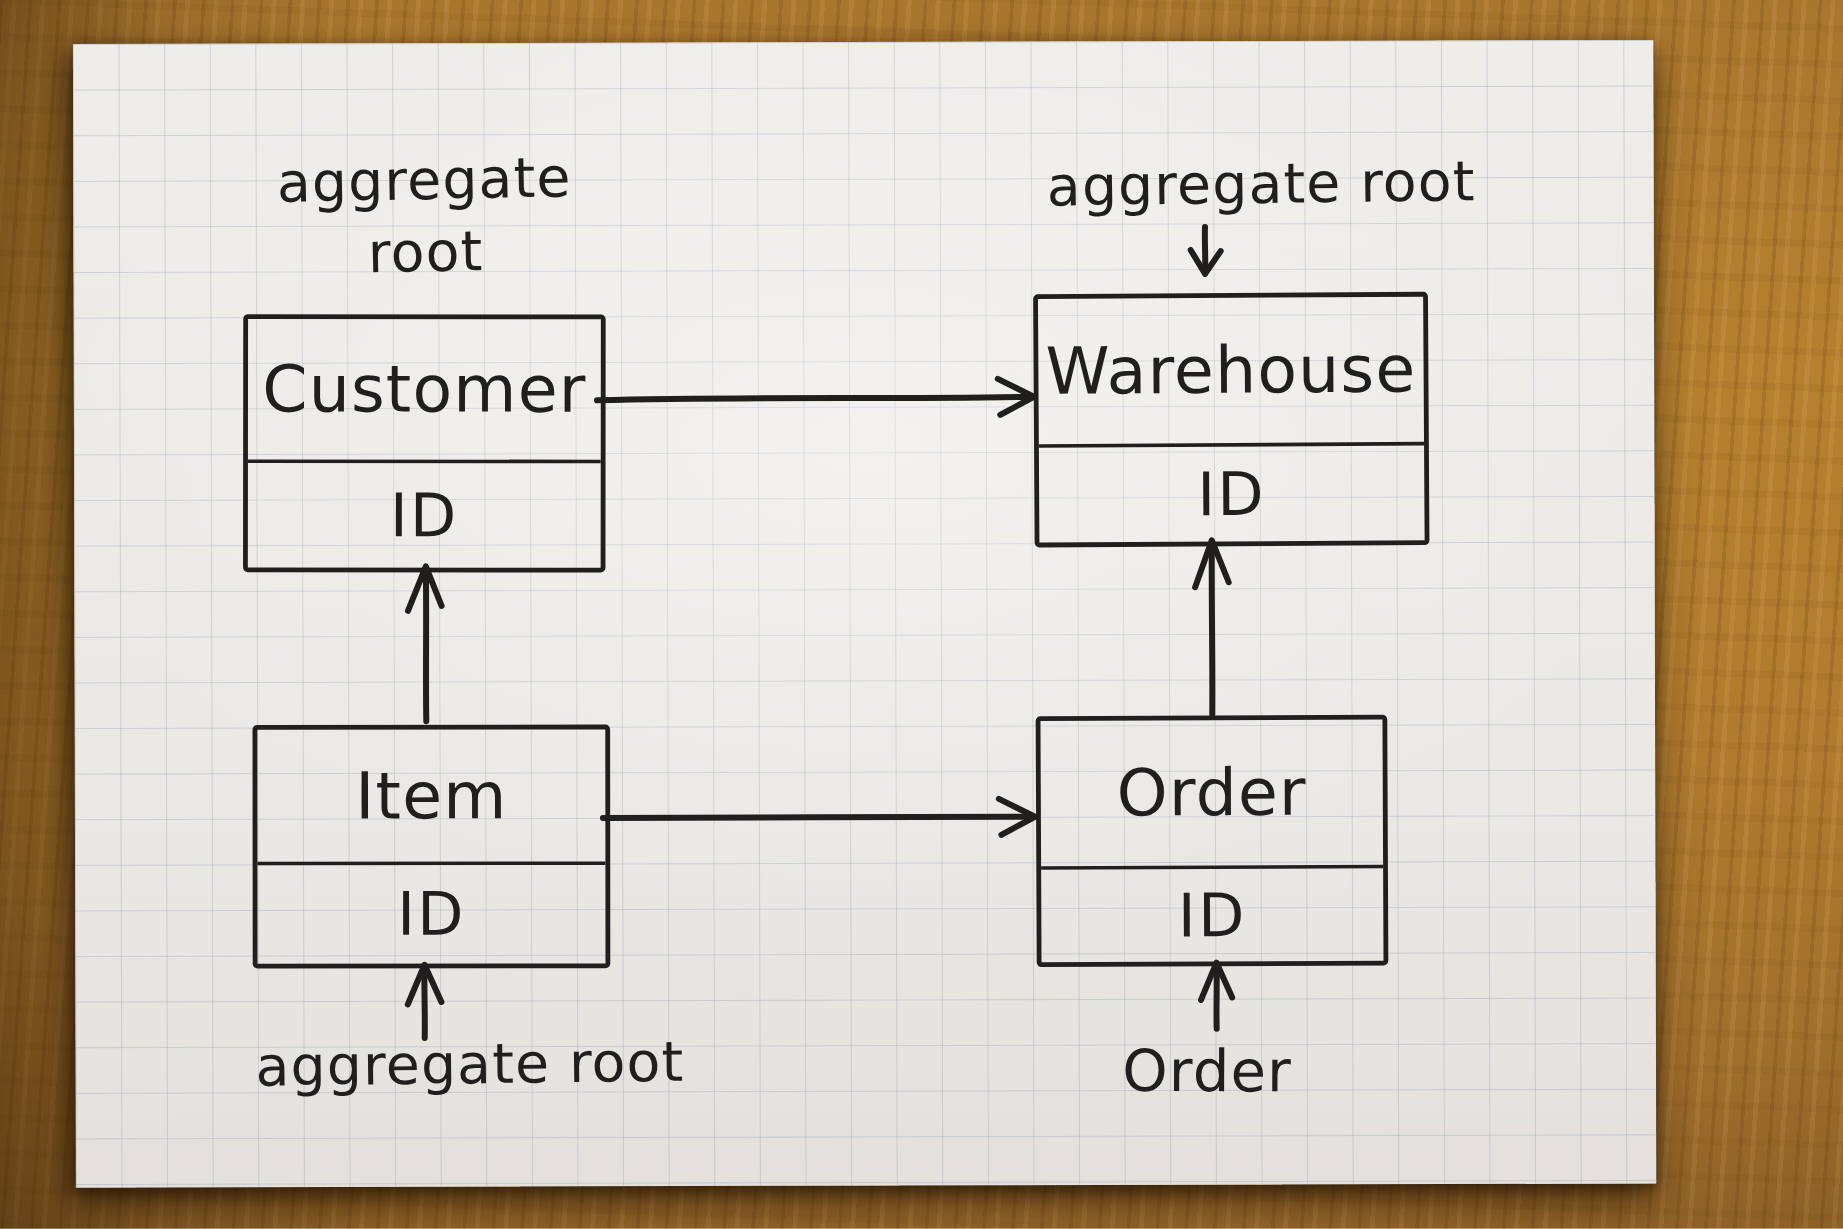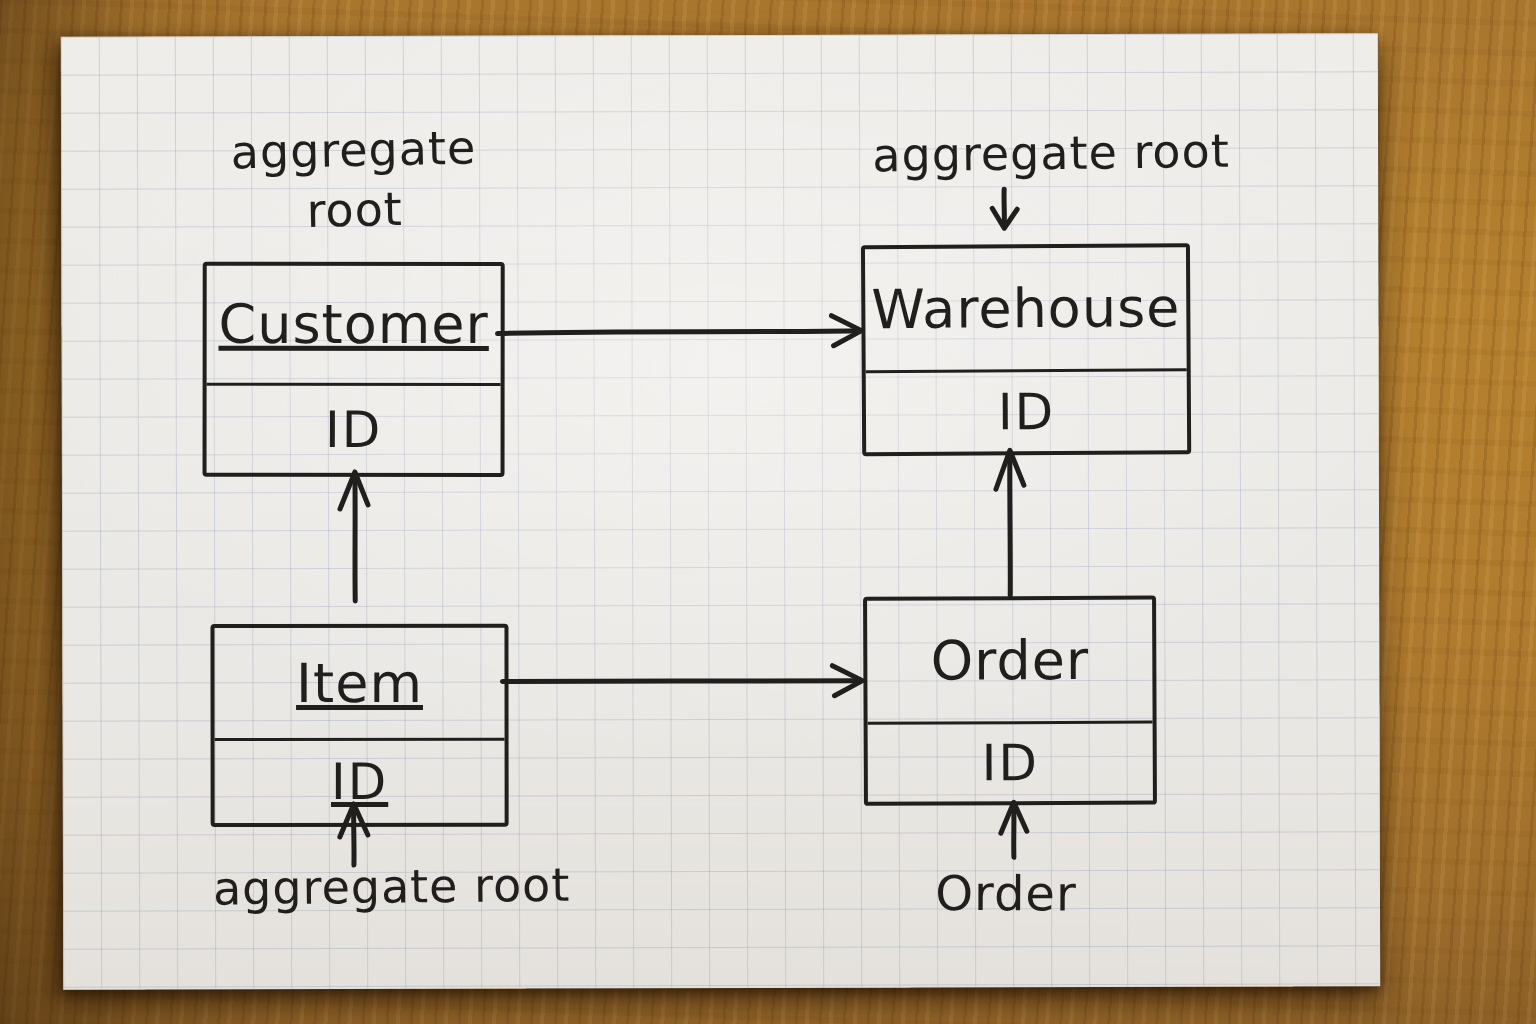--- a/index.html
+++ b/index.html
@@ -70,24 +70,24 @@
   .entity .id-row {
     flex: 1;
     display: flex;
     align-items: center;
     justify-content: center;
     font-size: 50px;
     letter-spacing: 2px;
   }
 
   #box-customer  { left: 141px; top: 226px; width: 294px; height: 207px; transform: rotate(0.2deg); }
-  #box-customer .name-row { height: 117px; text-decoration: underline; }
+  #box-customer .name-row { height: 117px; }
   #box-warehouse { left: 800px; top: 210px; width: 321px; height: 203px; transform: rotate(-0.2deg); }
   #box-warehouse .name-row { height: 121px; }
-  #box-item      { left: 148px; top: 588px; width: 290px; height: 195px; transform: rotate(0.1deg); text-decoration: underline; }
+  #box-item      { left: 148px; top: 568px; width: 290px; height: 195px; transform: rotate(0.1deg); }
   #box-item .name-row { height: 110px; }
   #box-order     { left: 801px; top: 562px; width: 285px; height: 201px; transform: rotate(-0.1deg); }
   #box-order .name-row { height: 121px; }
 
   
   .annotation {
     position: absolute;
     color: #201f1d;
     font-size: 46px;
     letter-spacing: 1px;

